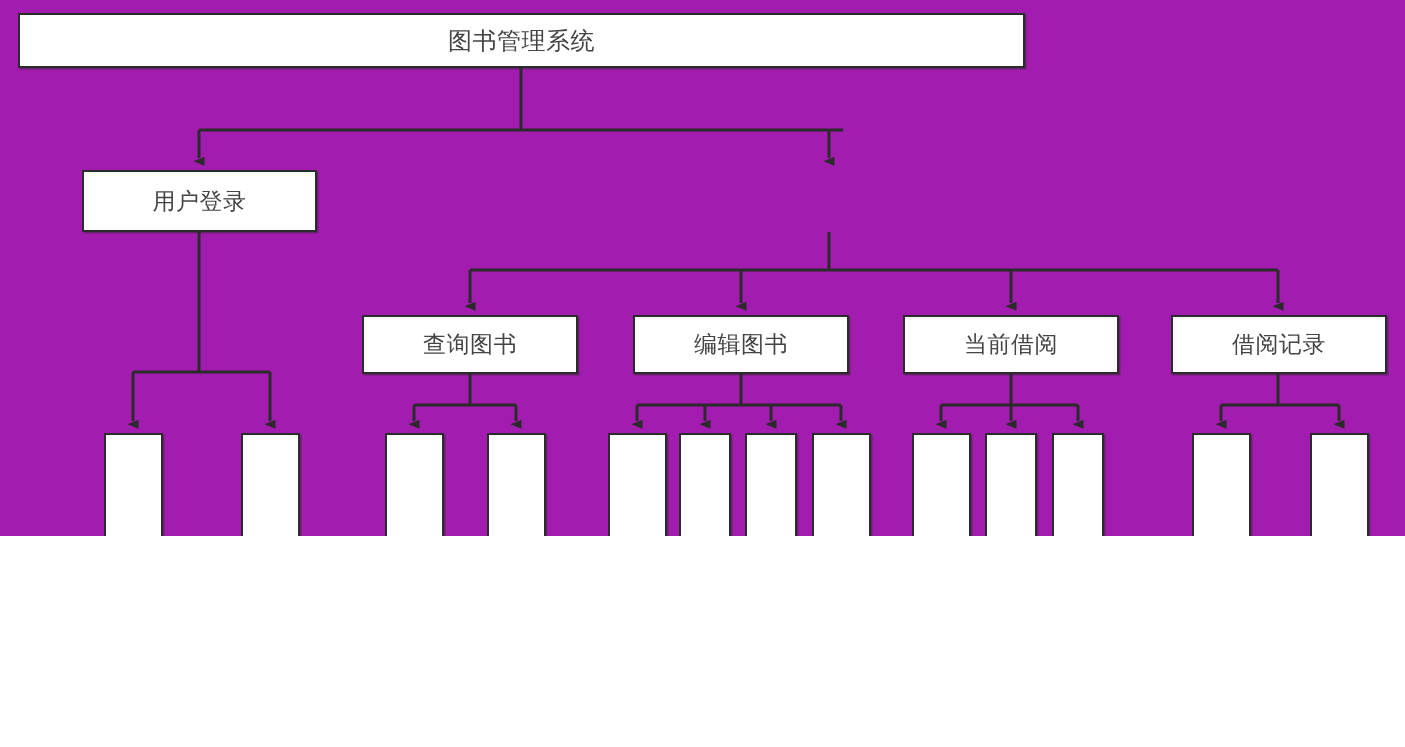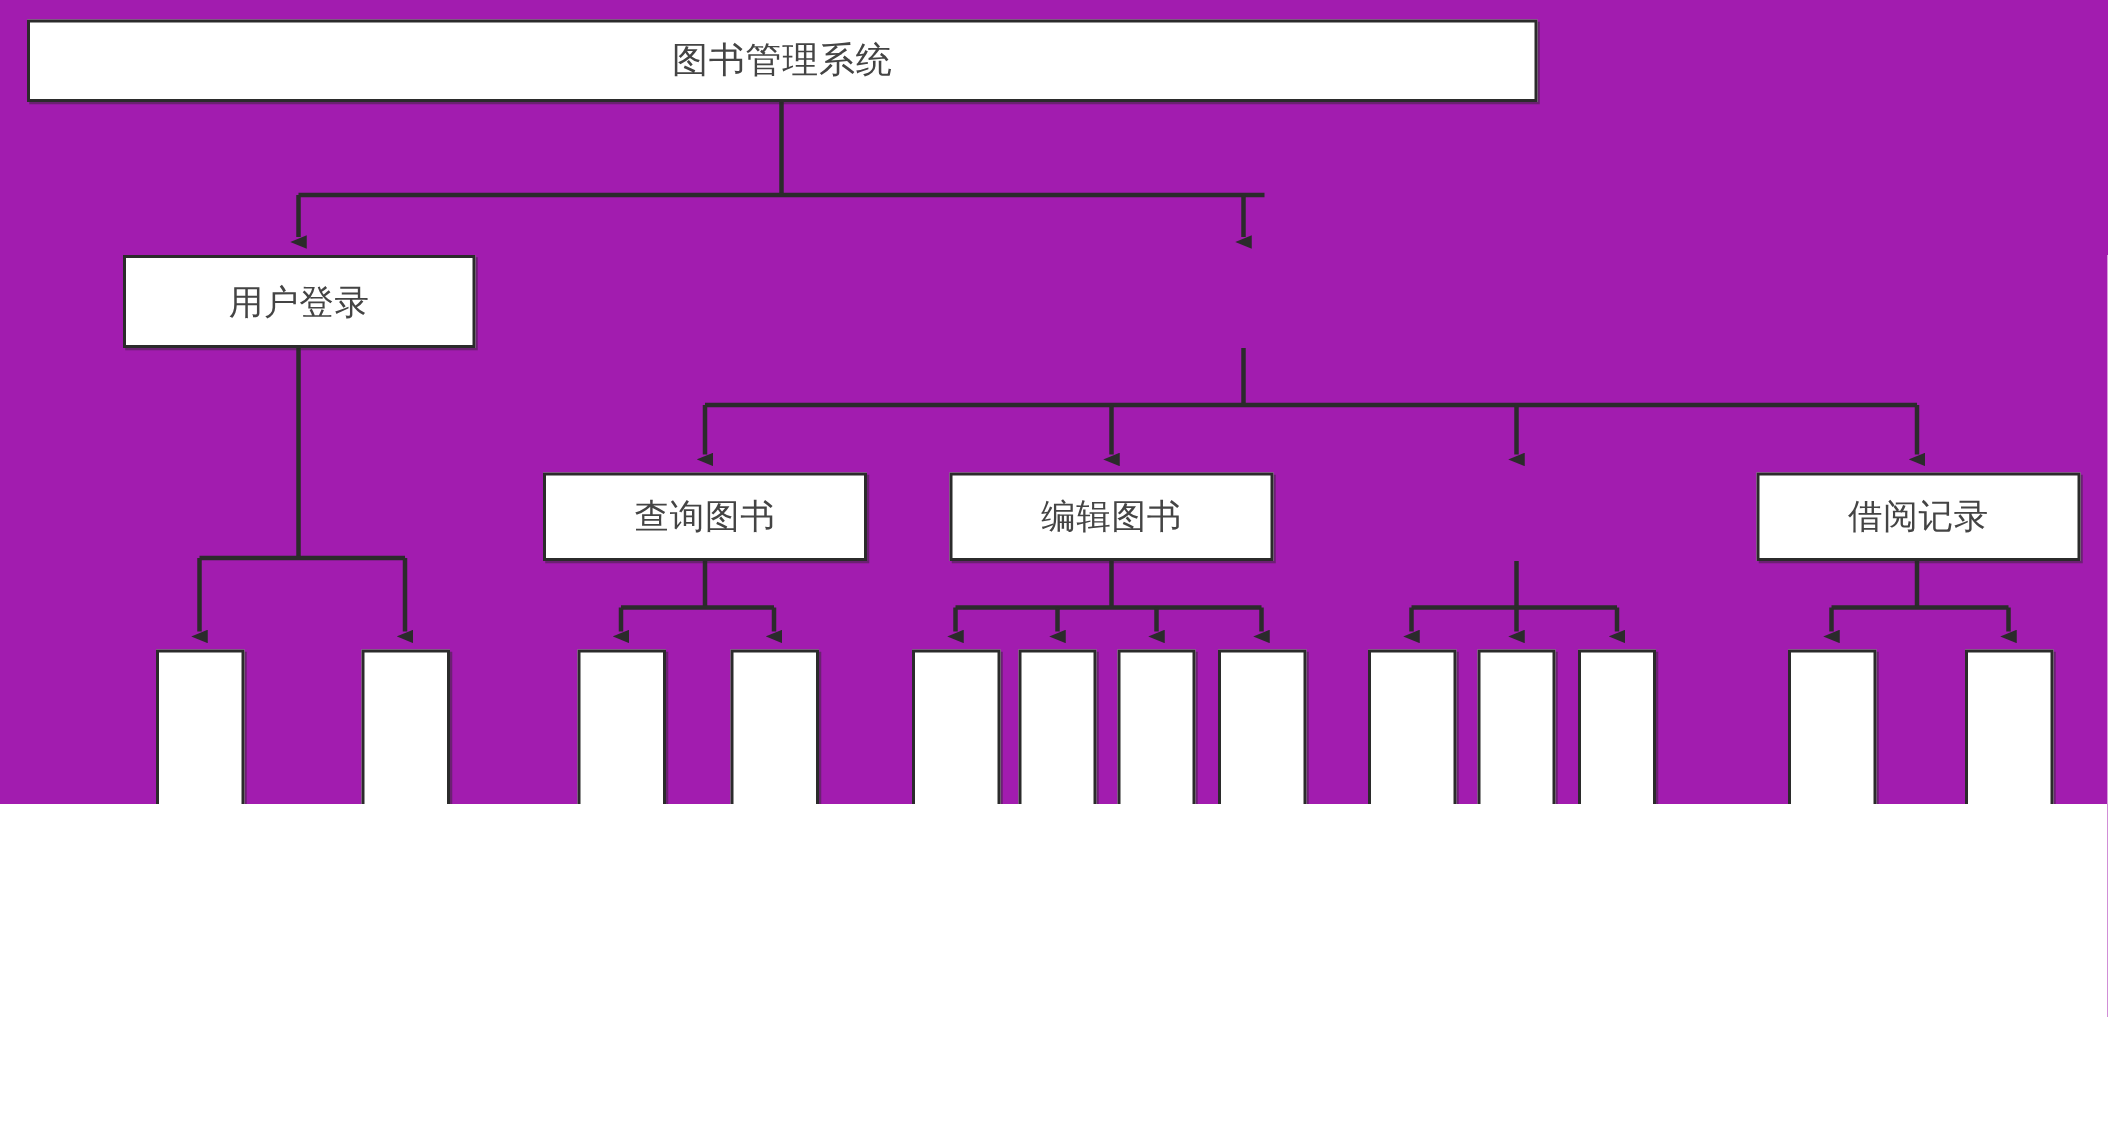--- a/index.html
+++ b/index.html
@@ -135,20 +135,23 @@
   <div class="node horiz" style="left: 82px; top: 170px; width: 235px; height: 62px;">
     <span class="lbl">用户登录</span>
   </div>
 
   <div class="node horiz" style="left: 362px; top: 315px; width: 216px; height: 59px;">
     <span class="lbl">查询图书</span>
   </div>
   <div class="node horiz" style="left: 633px; top: 315px; width: 216px; height: 59px;">
     <span class="lbl">编辑图书</span>
   </div>
+  <div class="node horiz" style="left: 903px; top: 315px; width: 216px; height: 59px;">
+    <span class="lbl">当前借阅</span>
+  </div>
   <div class="node horiz" style="left: 1171px; top: 315px; width: 216px; height: 59px;">
     <span class="lbl">借阅记录</span>
   </div>
 
   <div class="node vert" style="left: 104px; top: 433px; width: 59px; height: 302px;">
     <span class="lbl">用户登录</span>
   </div>
   <div class="node vert" style="left: 241px; top: 433px; width: 59px; height: 302px;">
     <span class="lbl">注销登录</span>
   </div>

